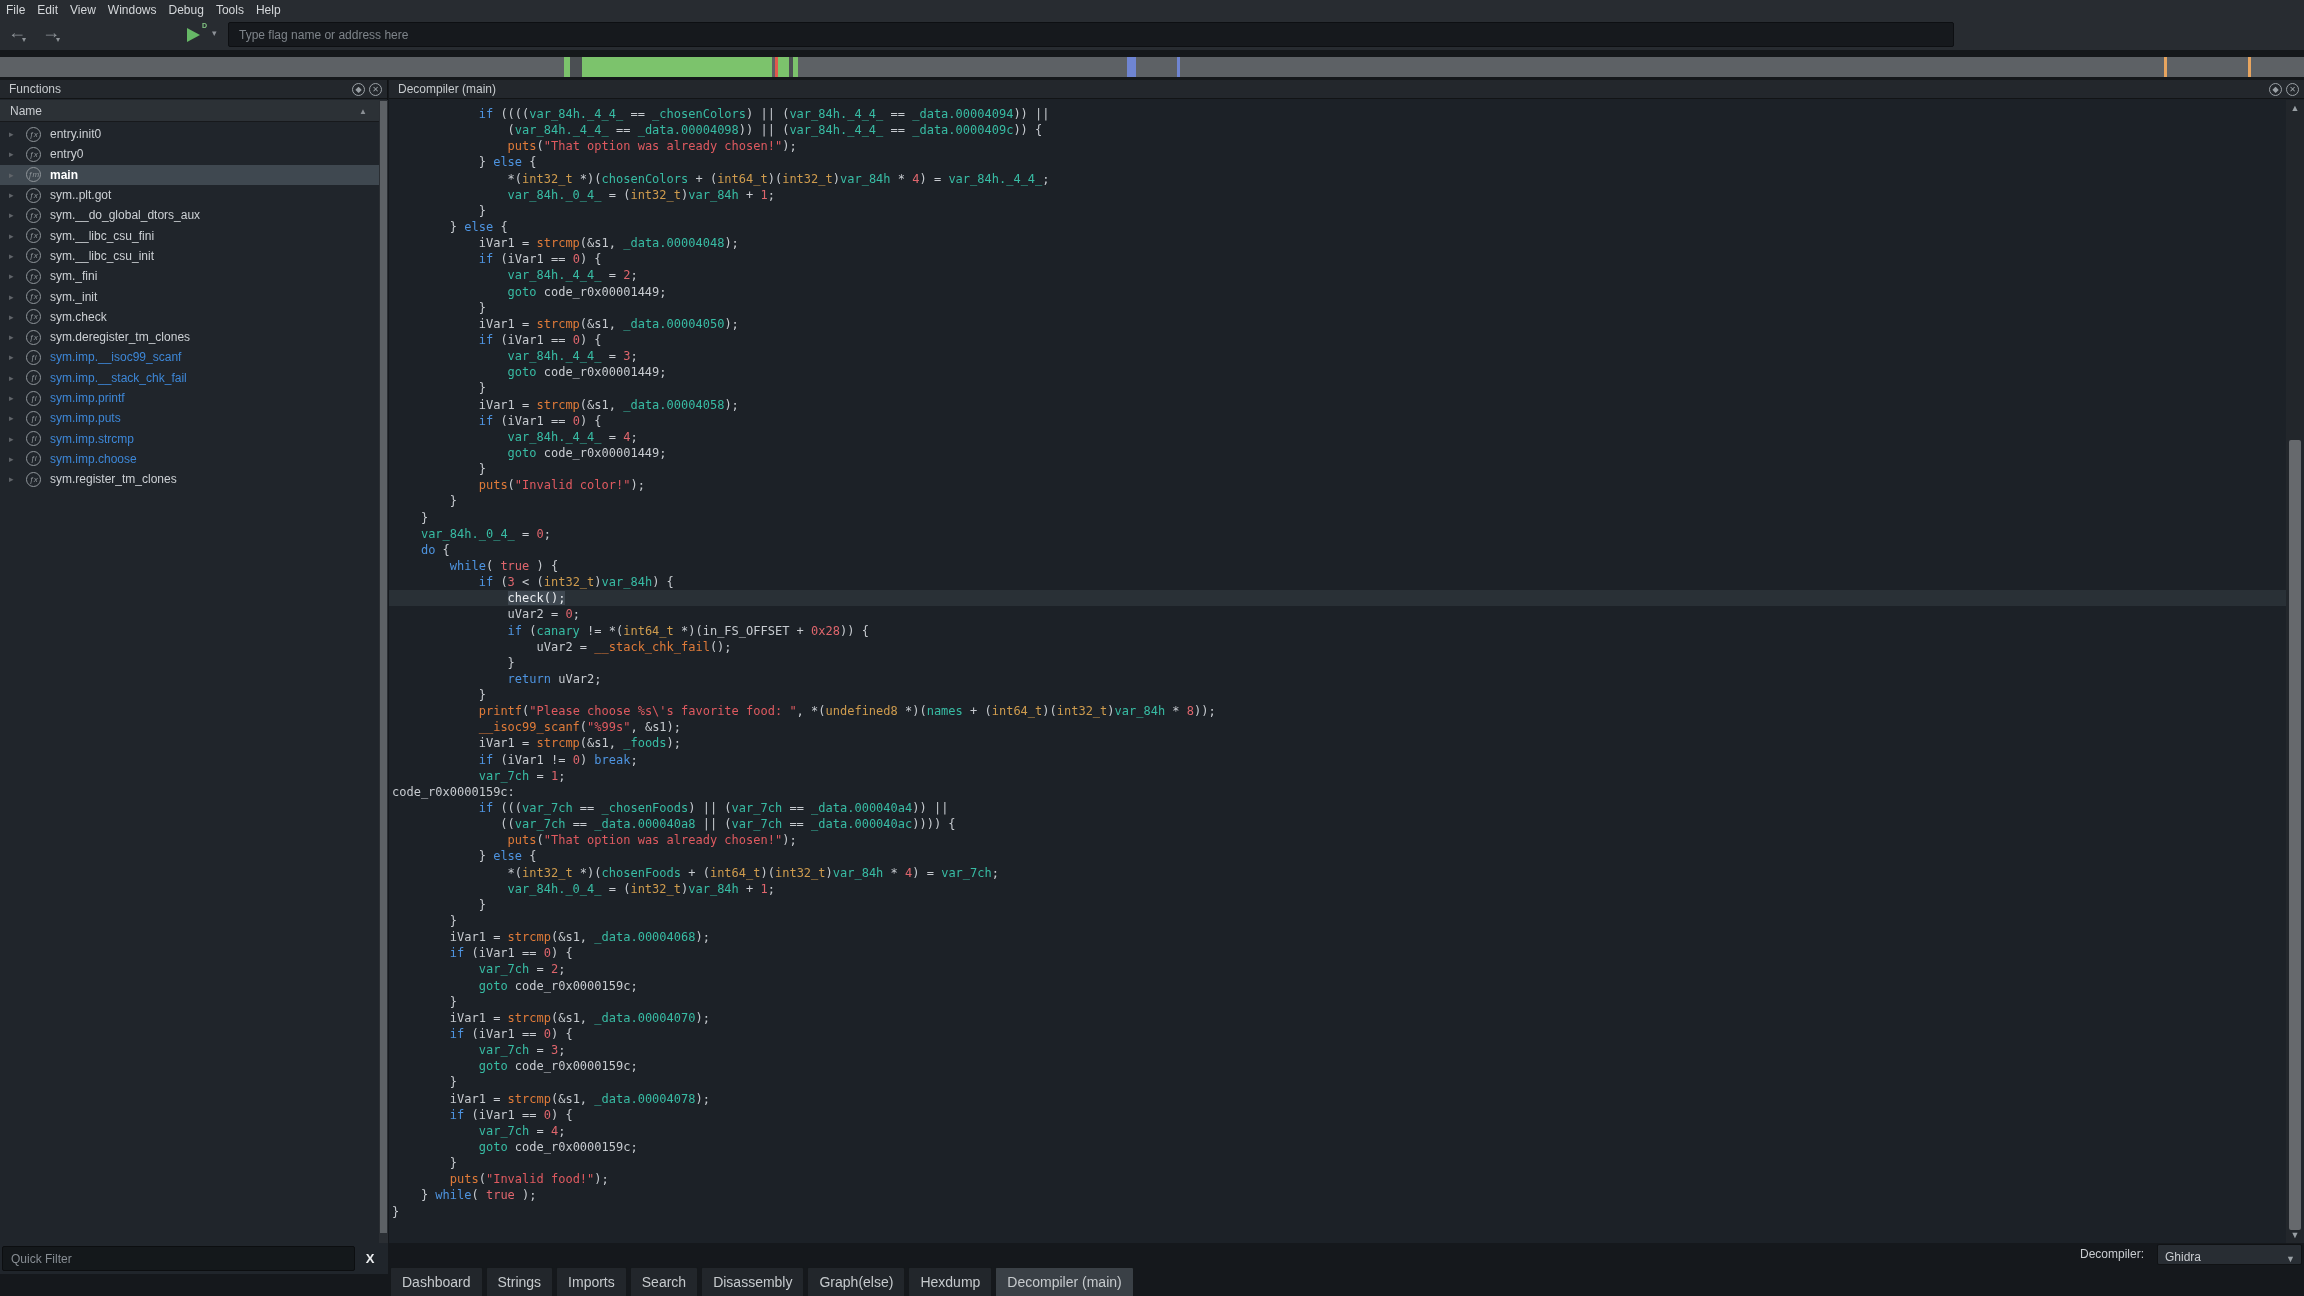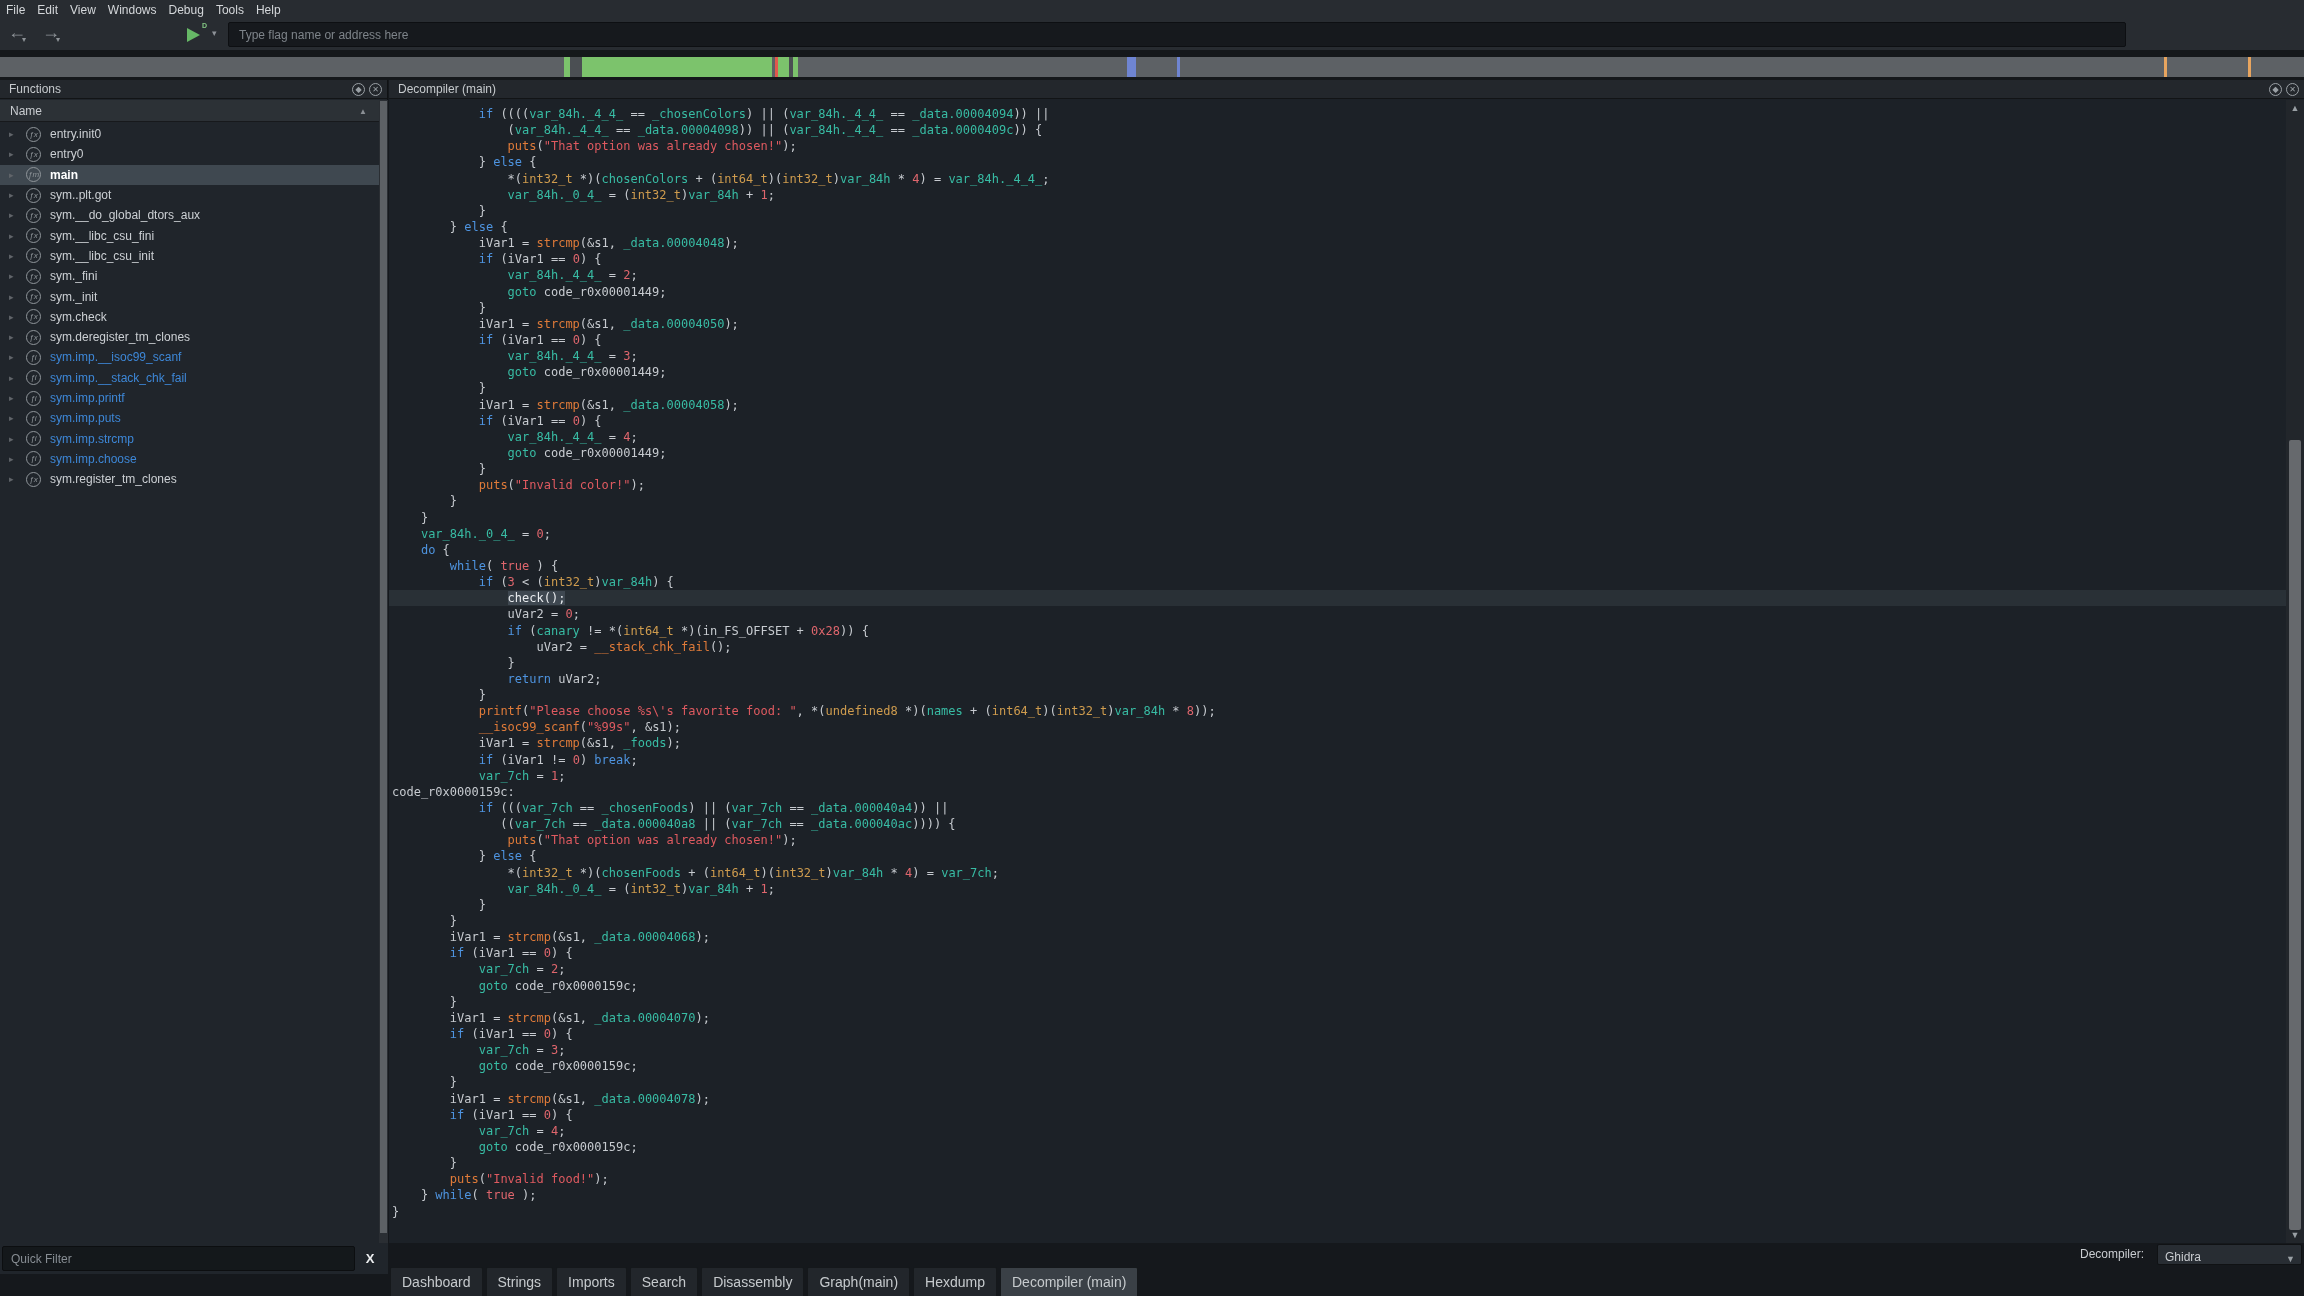--- a/index.html
+++ b/index.html
@@ -18,21 +18,21 @@
     background:#282c31; display:flex; align-items:center; font-size:12px; color:#d4d7da; }
   .menu-item { padding:0 6px; height:100%; display:flex; align-items:center; cursor:default; }
   
   #toolbar { position:absolute; left:0; top:19px; width:100%; height:31px; background:#282c31; }
   .nav-arrow { position:absolute; top:3px; font-size:18px; font-weight:bold; color:#8e9398; }
   .nav-caret { position:absolute; font-size:8px; color:#8e9398; }
   #play-btn { position:absolute; left:187px; top:9px; width:0; height:0;
     border-left:13px solid #66b866; border-top:7px solid transparent; border-bottom:7px solid transparent; }
   #play-badge { position:absolute; left:202px; top:3px; font-size:7px; color:#84c884; font-weight:bold; }
   #play-caret { position:absolute; left:212px; top:9px; font-size:9px; color:#8e9398; }
-  #flag-input { position:absolute; left:228px; top:3px; width:1898px; height:25px;
+  #flag-input { position:absolute; left:228px; top:3px; width:1726px; height:25px;
     background:#16191d; border:1px solid #0d0f12; border-radius:2px;
     color:#cfd3d7; font-size:12px; padding:0 10px; outline:none;
     font-family:"Liberation Sans", sans-serif; }
   #flag-input::placeholder { color:#7e848a; }
   
   #seekrow { position:absolute; left:0; top:50px; width:100%; height:30px; background:#15181b; }
   #seekbar { position:absolute; left:0; top:7px; width:2304px; height:20px; }
   .seek-seg { position:absolute; top:0; height:100%; }
   
   .panel-title { position:absolute; left:0; top:0; width:100%; height:19px;
@@ -269,21 +269,21 @@
     <span class="scroll-arrow" style="bottom:3px">▼</span>
   </div>
 </div>
 
 <div id="tabbar">
     <div class="tab">Dashboard</div>
     <div class="tab">Strings</div>
     <div class="tab">Imports</div>
     <div class="tab">Search</div>
     <div class="tab">Disassembly</div>
-    <div class="tab">Graph(main)</div>
+    <div class="tab">Graph(else)</div>
     <div class="tab">Hexdump</div>
     <div class="tab active">Decompiler (main)</div>
   </div>
 
 <div id="decomp-status">
   <span>Decompiler:</span>
   <div id="decomp-combo">
     <span>Ghidra</span>
     <span class="caret">▼</span>
   </div>

